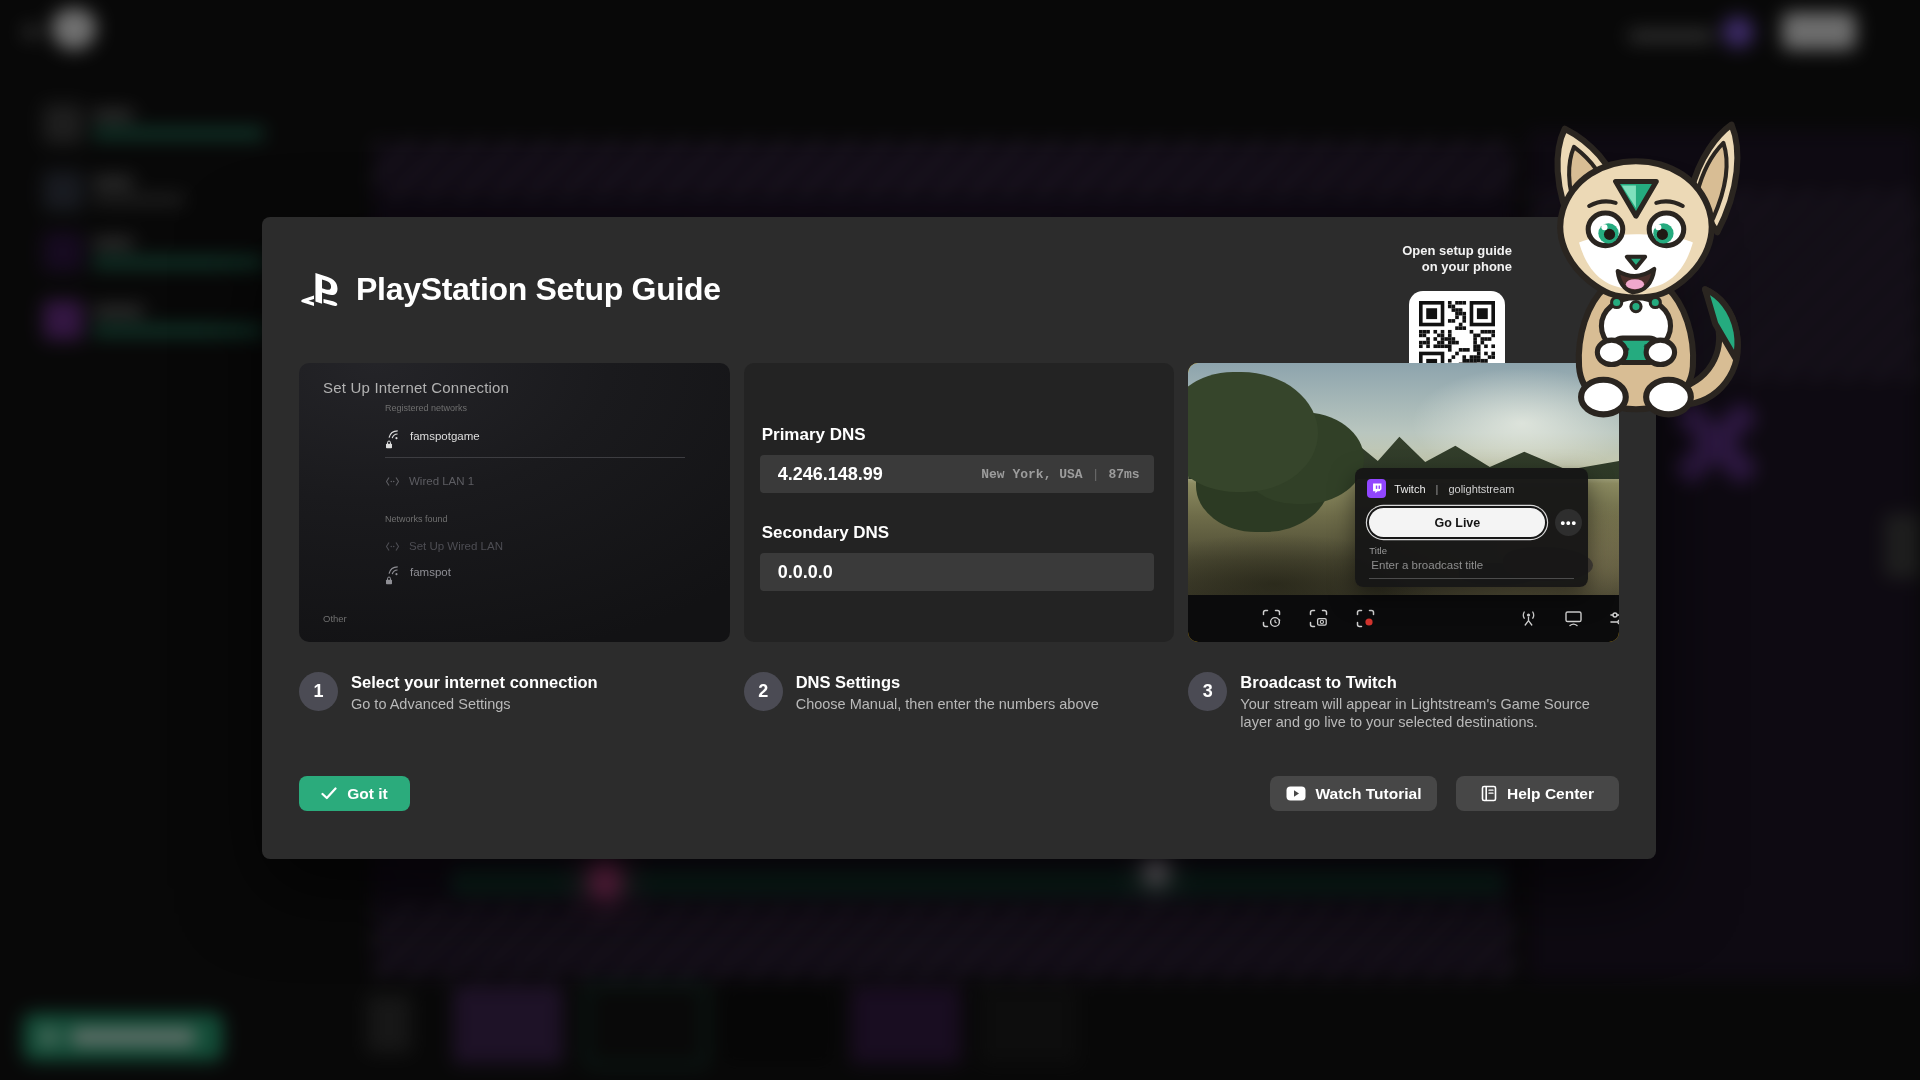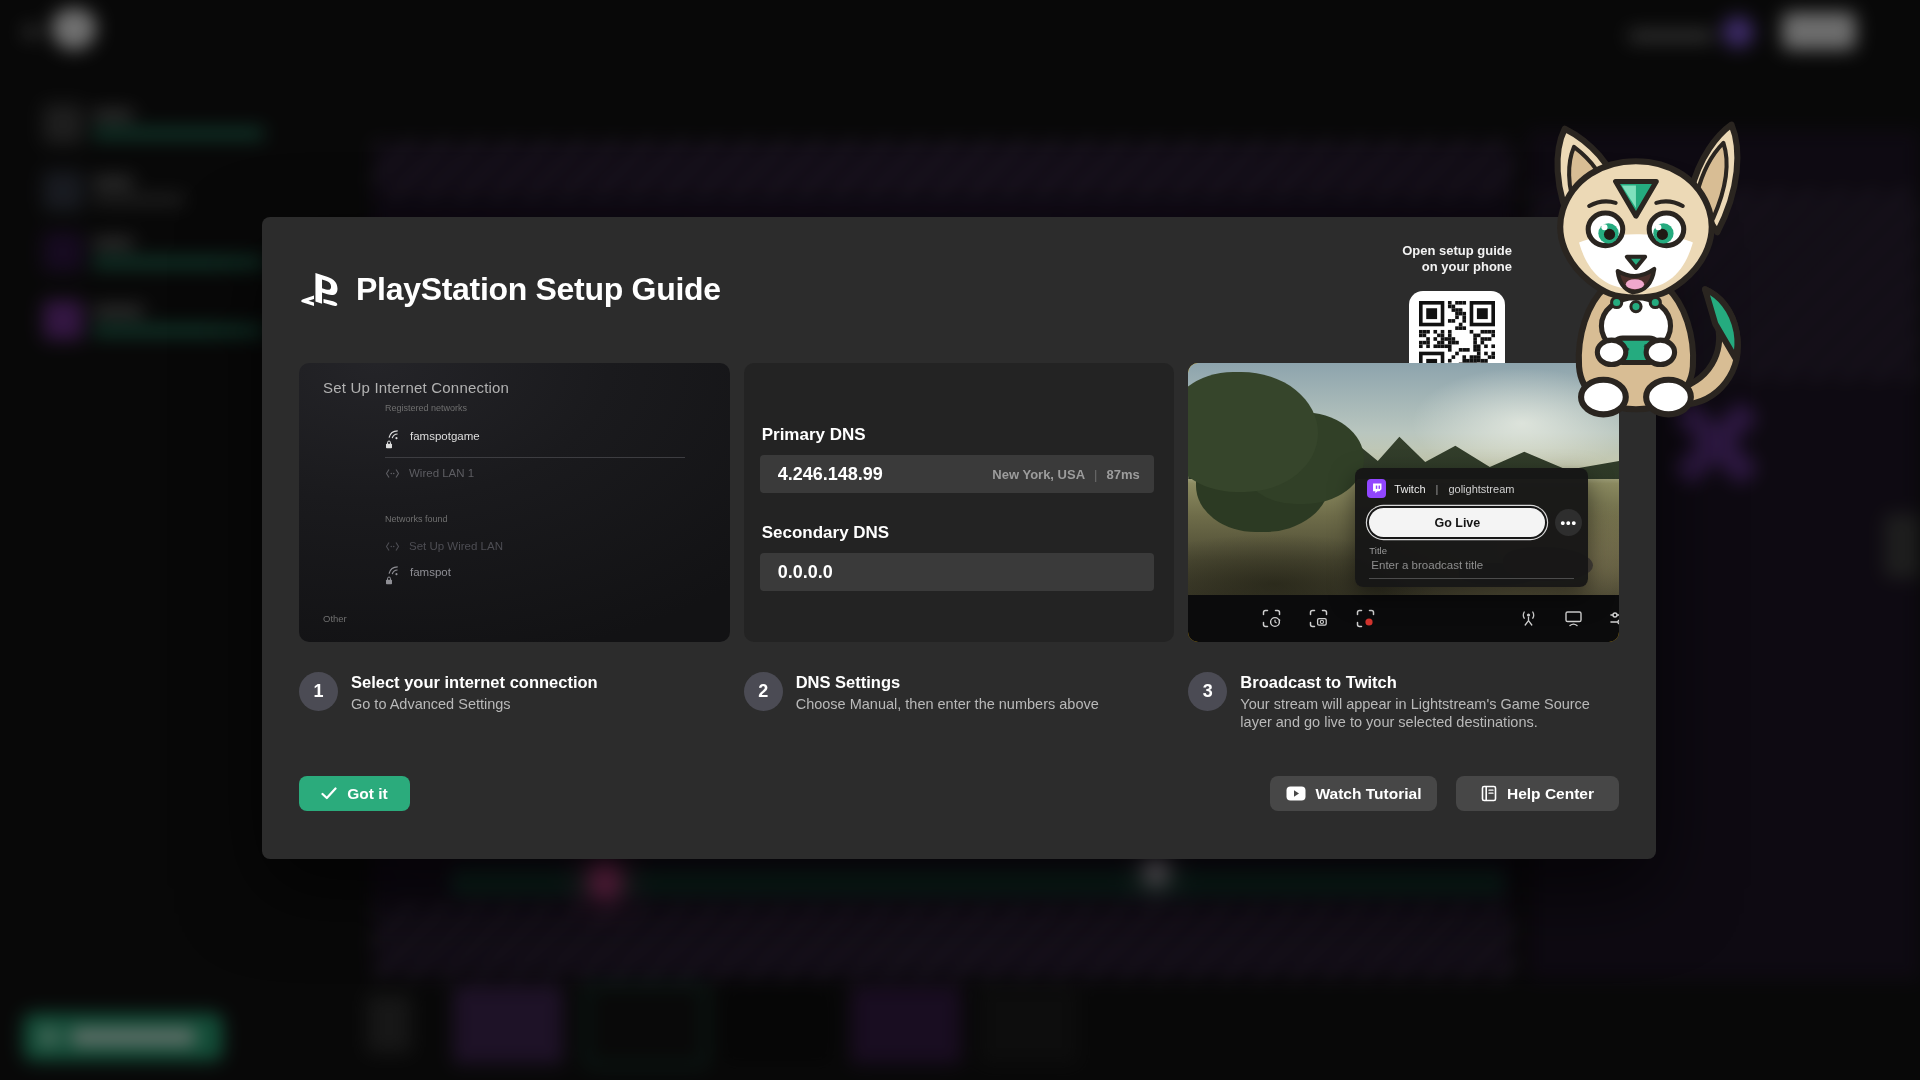--- a/index.html
+++ b/index.html
@@ -82,21 +82,21 @@
   .pss-item { height:26px; display:flex; align-items:center; justify-content:space-between; padding:0 9px; font-size:10.5px; color:#d6d6d6; }
   .pss-item.hl { height:28px; border:1.5px solid #d9d9d9; border-radius:2px; background:linear-gradient(180deg,#4a4a52,#34343b); color:#fff; }
   .pss-item .val { font-size:8.5px; color:#8e8e8e; }
 
   
   .dns-panel { background:#232323; }
   .dns-label { position:absolute; left:18px; font-size:17px; font-weight:700; color:#fff; }
   .dns-input { position:absolute; left:16px; width:394px; height:38px; background:#3a3a3a; border-radius:4px;
     display:flex; align-items:center; padding:0 14px 0 18px; }
   .dns-value { font-size:18px; font-weight:700; color:#fff; flex:1; }
-  .dns-meta { font-size:13px; font-weight:700; color:#9c9c9c; display:flex; align-items:center; gap:9px; }
+  .dns-meta { font-size:13px; font-weight:700; color:#9c9c9c; display:flex; align-items:center; gap:9px;font-family:Liberation Mono, monospace; }
   .dns-meta .sep { color:#6c6c6c; font-weight:400; }
 
   
   .scene { position:absolute; inset:0 0 47px 0; overflow:hidden;
     background:linear-gradient(180deg,#8da4ad 0%, #b9c6bf 30%, #c4c8ae 44%, #8b8a60 52%, #6e6c49 66%, #4e4c35 85%, #3e3c2b 100%); }
   .scene .sun { position:absolute; left:52%; top:2%; width:220px; height:110px; background:radial-gradient(closest-side, rgba(255,255,244,.55), rgba(255,255,244,0)); }
   .scene .treeline { position:absolute; left:0; top:24%; width:100%; height:26%; background:linear-gradient(180deg,#384430,#2d3826);
     clip-path:polygon(0 100%,0 55%,4% 20%,8% 60%,12% 10%,16% 58%,20% 28%,25% 65%,29% 18%,34% 60%,38% 35%,44% 70%,49% 30%,55% 72%,62% 45%,70% 80%,78% 55%,88% 85%,100% 70%,100% 100%); }
   .scene .bigtree { position:absolute; left:-20px; top:4%; width:150px; height:120px; background:#36452b; border-radius:46% 54% 52% 48%;
     box-shadow:60px 26px 0 -14px #314027, 20px 48px 0 -8px #2c3a23; }
@@ -357,21 +357,21 @@
             </svg>
           <svg class="pss-lock" width="8" height="9" viewBox="0 0 8 9">
               <path d="M2.5 4 V2.8 Q2.5 1 4 1 Q5.5 1 5.5 2.8 V4" stroke="currentColor" stroke-width="1" fill="none"></path>
               <rect x="1" y="3.8" width="6" height="4.4" rx="0.8" fill="currentColor"></rect>
             </svg>
         </span>
         <span>famspotgame</span>
       </div>
       <div class="pss-underline"></div>
 
-      <div class="t pss-row dim" style="left:86px;top:104px;">
+      <div class="t pss-row dim" style="left:86px;top:112px;">
         <svg width="15" height="11" viewBox="0 0 15 11">
             <path d="M4 1.5 L1.5 5.5 L4 9.5 M11 1.5 L13.5 5.5 L11 9.5" stroke="currentColor" stroke-width="1.1" fill="none"></path>
             <circle cx="6.3" cy="5.5" r="0.8" fill="currentColor"></circle>
             <circle cx="8.7" cy="5.5" r="0.8" fill="currentColor"></circle>
           </svg>
         <span>Wired LAN 1</span>
       </div>
 
       <div class="t pss-section" style="left:86px;top:151px;">Networks found</div>
 

